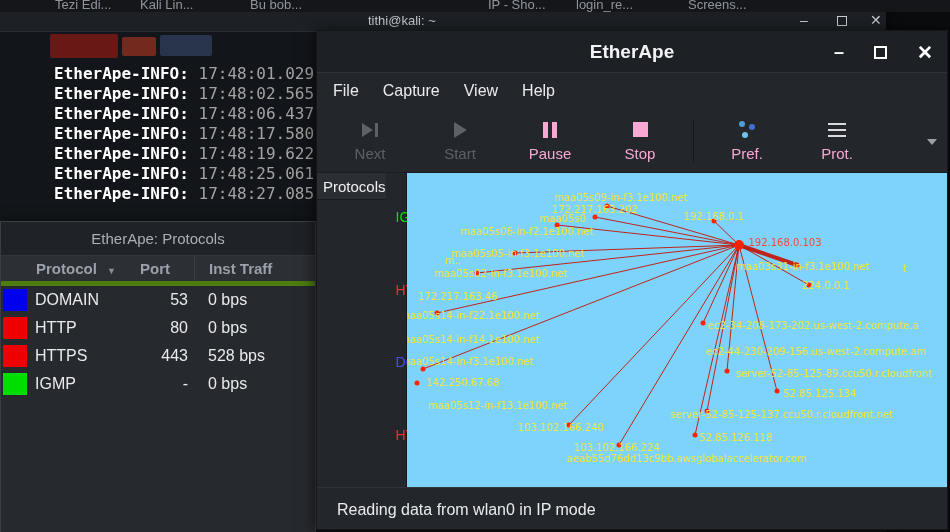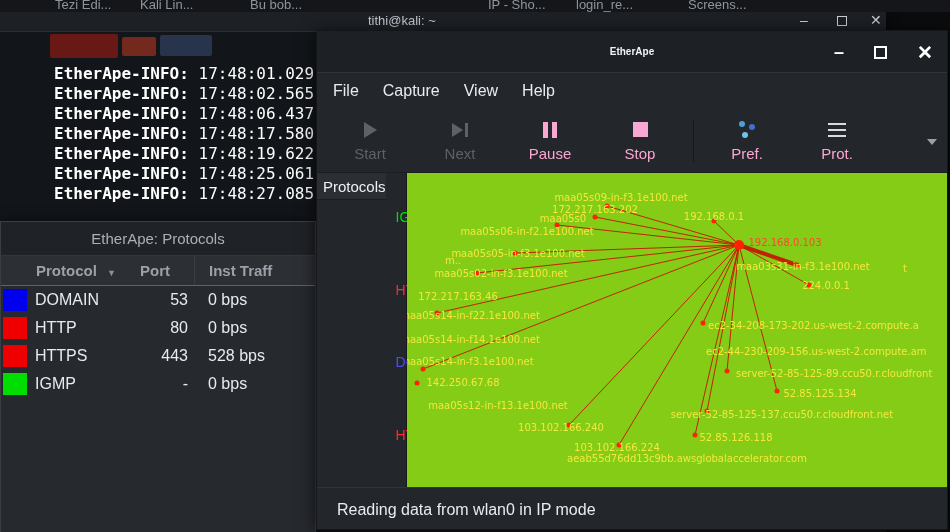--- a/index.html
+++ b/index.html
@@ -23,47 +23,47 @@
   .t-max{position:absolute;left:837px;top:6px;width:10px;height:10px;border:1px solid #c9ced5;}
   .t-close{left:870px}
   .terminal-body{position:absolute;left:0;top:22px;right:0;bottom:0;background:#121519;}
   .term-art i{position:absolute;display:block;border-radius:2px;opacity:.8;}
   .term-art .a1{left:50px;top:2px;width:68px;height:24px;background:#7e1a14;}
   .term-art .a2{left:122px;top:5px;width:34px;height:19px;background:#8c2e1e;}
   .term-art .a3{left:160px;top:3px;width:52px;height:21px;background:#2e3c57;}
   .term-log{position:absolute;left:10px;top:32px;font-family:"DejaVu Sans Mono",monospace;
     font-size:16px;line-height:20px;white-space:nowrap;}
   .term-line .t-app{color:#ffffff;font-weight:bold;margin-left:44px;}
-  .term-line .t-time{color:#ffffff;}
+  .term-line .t-time{color:#a3a3a3;}
   .term-line .t-rest{color:#ffffff;}
 
   
   .pw{position:absolute;left:0;top:221px;width:316px;height:314px;background:#26292e;z-index:2;
     border:1px solid #3a3e44;box-shadow:0 2px 12px rgba(0,0,0,.65);}
   .pw-titlebar{height:34px;background:#1f2226;border-bottom:1px solid #33373d;
     display:flex;align-items:center;justify-content:center;font-size:15px;color:#aab0b8;}
   .pw-header{height:30px;display:grid;grid-template-columns:135px 58px 1fr;align-items:center;
-    background:#2c2f34;border-bottom:1px solid #4d7c0f;color:#9aa1a9;font-weight:bold;font-size:15px;}
+    background:#2c2f34;border-bottom:5px solid #4d7c0f;color:#9aa1a9;font-weight:bold;font-size:15px;}
   .h-proto{padding-left:35px;}
   .h-proto .sort{font-size:9px;margin-left:6px;color:#8a9097;}
   .h-port{text-align:left;padding-left:4px;}
   .h-traffic{padding-left:14px;border-left:1px solid #3a3e44;height:100%;display:flex;align-items:center;}
   .prow{display:grid;grid-template-columns:30px 105px 58px 1fr;height:28px;align-items:center;
     font-size:16px;color:#e8eaed;}
   .prow .swatch{width:24px;height:22px;margin-left:2px;display:block;}
   .prow .pname{padding-left:4px;}
   .prow .pport{text-align:right;padding-right:6px;}
   .prow .ptraffic{padding-left:14px;}
 
   
   .ea{position:absolute;left:316px;top:30px;width:632px;height:500px;background:#23262b;z-index:3;
     border:1px solid #14161a;box-shadow:0 2px 16px rgba(0,0,0,.7);}
   .ea-titlebar{position:relative;height:42px;background:#1d2024;border-bottom:1px solid #303439;}
   .ea-title{position:absolute;left:0;right:0;top:0;height:42px;line-height:42px;text-align:center;
-    font-size:10px;font-weight:bold;color:#f2f3f5;}
+    font-size:19px;font-weight:bold;color:#f2f3f5;}
   .ea-controls{position:absolute;right:14px;top:0;height:42px;display:flex;align-items:center;gap:30px;}
   .ea-min{font-size:18px;font-weight:bold;color:#fff;}
   .ea-max{width:13px;height:13px;border:2px solid #fff;}
   .ea-close{font-size:19px;font-weight:bold;color:#fff;}
   .ea-menubar{height:36px;display:flex;align-items:center;padding-left:16px;gap:24px;
     font-size:16px;color:#e9ebee;}
   .ea-toolbar{position:relative;height:64px;display:flex;align-items:center;padding-left:8px;
     border-bottom:1px solid #1a1d21;}
   .tool{width:90px;display:flex;flex-direction:column;align-items:center;gap:5px;
     color:#f9a8d4;font-size:15px;}
@@ -83,21 +83,21 @@
   .tool-sep{width:1px;height:42px;background:#16181c;margin:0 8px;}
   .overflow{position:absolute;right:10px;top:30px;width:0;height:0;
     border-left:5px solid transparent;border-right:5px solid transparent;border-top:6px solid #9aa0a7;}
 
   .ea-content{display:flex;height:314px;}
   .ea-sidebar{width:90px;border-right:1px solid #16181c;display:flex;flex-direction:row;}
   .sidebar-header{height:27px;background:#2b2e33;border-bottom:1px solid #1a1d21;color:#eef0f2;
     font-size:15px;display:flex;align-items:center;padding-left:6px;}
   .sidebar-list{flex:1;display:flex;flex-direction:column;justify-content:space-around;
     padding:8px 0 16px 10px;font-size:14px;}
-  .ea-canvas{flex:1;background:#84cc16;position:relative;text-align:right;}
+  .ea-canvas{flex:1;background:#7dd3fc;position:relative;text-align:right;}
   .ea-canvas svg{width:100%;height:100%;display:block;}
   .ea-canvas svg text{font-family:"DejaVu Sans",sans-serif;}
   .ea-statusbar{height:44px;display:flex;align-items:center;padding-left:20px;font-size:16px;
     color:#e9ebee;border-top:1px solid #303439;}
 </style>
 </head>
 <body>
 
 <div class="screen">
 
@@ -187,31 +187,31 @@
 
     <div class="ea-menubar">
       <span class="menu-item">File</span>
       <span class="menu-item">Capture</span>
       <span class="menu-item">View</span>
       <span class="menu-item">Help</span>
     </div>
 
     <div class="ea-toolbar">
       <div class="tool disabled">
-        <span class="iconbox">
-            <i class="icon-play"></i>
-          </span>
-        <span>Start</span>
-      </div>
-      <div class="tool disabled">
         <span class="iconbox icon-next">
             <i class="tri"></i>
             <i class="bar"></i>
           </span>
         <span>Next</span>
+      </div>
+      <div class="tool disabled">
+        <span class="iconbox">
+            <i class="icon-play"></i>
+          </span>
+        <span>Start</span>
       </div>
       <div class="tool">
         <span class="iconbox">
             <i class="icon-pause"></i>
           </span>
         <span>Pause</span>
       </div>
       <div class="tool">
         <span class="iconbox">
             <i class="icon-stop"></i>

